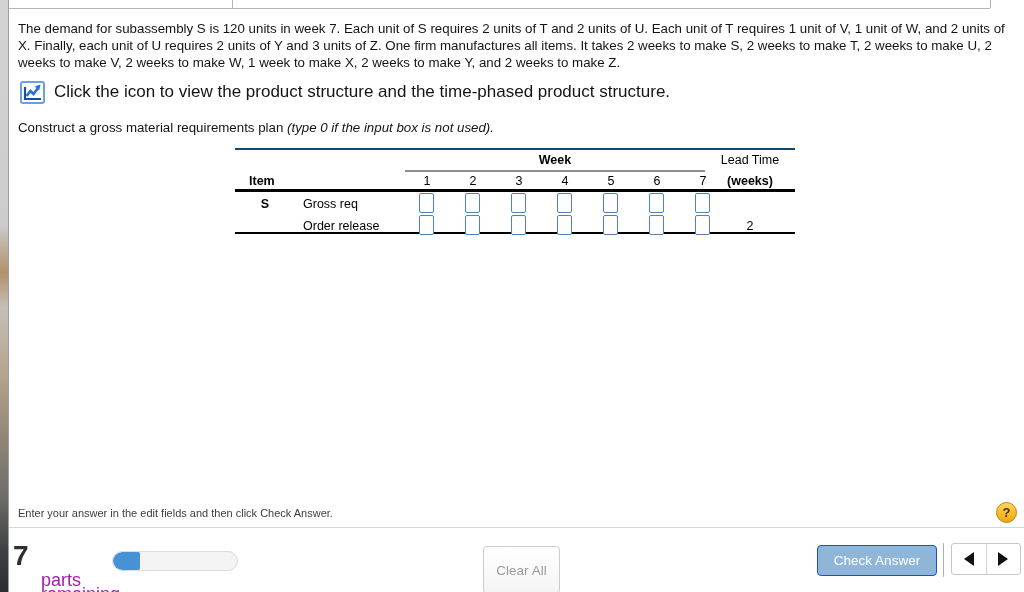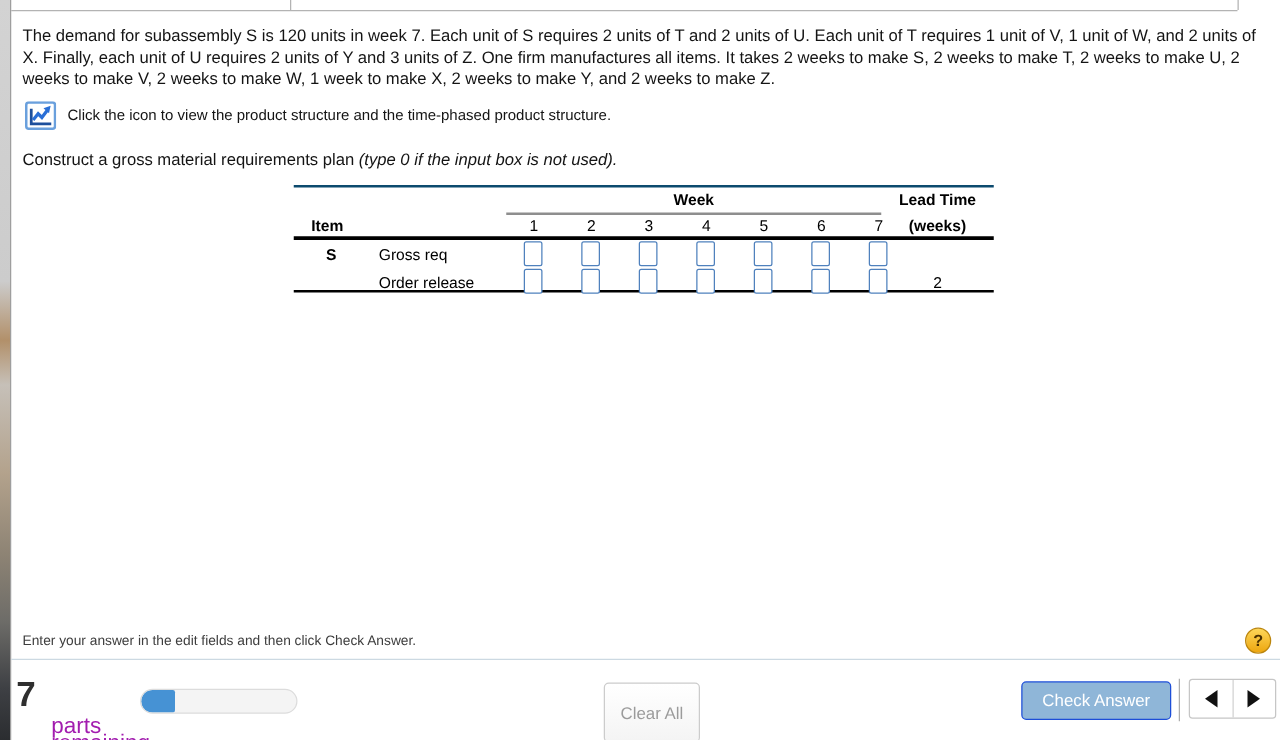--- a/index.html
+++ b/index.html
@@ -15,29 +15,29 @@
   .top-line   { position:absolute; left:9px; top:8px; width:981px; height:1px; background:#b3b3b3; }
   .tick-left  { position:absolute; left:232px; top:0; width:1px; height:8px; background:#b3b3b3; }
   .tick-right { position:absolute; left:990px; top:0; width:1px; height:8px; background:#b3b3b3; }
 
   
   .problem-text { position:absolute; left:18px; top:20px; width:1000px;
     font-size:13.3px; line-height:17px; color:#141414; }
   .icon-row { position:absolute; left:20px; top:80px; height:24px;
     display:flex; align-items:center; gap:9px; }
   .chart-icon { width:25px; height:23px; display:block; cursor:pointer; }
-  .icon-text { font-size:12px; color:#141414; }
+  .icon-text { font-size:17px; color:#141414; }
   .construct-line { position:absolute; left:18px; top:120px; font-size:13.3px; color:#141414; }
 
   
   .mrp-table { position:absolute; left:235px; top:148px; width:560px; height:86px;
     border-top:2px solid #0c4a6e; border-bottom:2px solid #000; font-size:12.5px; color:#000; }
   .week-label   { position:absolute; left:170px; top:3px; width:300px; text-align:center; font-weight:bold; }
   .week-underline { position:absolute; left:170px; top:20px; width:300px; height:2px; background:#8e8e8e; }
-  .leadtime-label { position:absolute; left:474px; top:3px; width:82px; text-align:center; font-weight:bold; }
+  .leadtime-label { position:absolute; left:474px; top:3px; width:82px; text-align:center; font-weight:normal; }
   .leadtime-sub   { position:absolute; left:474px; top:24px; width:82px; text-align:center; font-weight:bold; }
   .item-label { position:absolute; left:14px; top:24px; font-weight:bold; }
   .week-numbers { position:absolute; left:169px; top:24px; display:flex; }
   .week-numbers span { width:46px; text-align:center; }
   .mid-line { position:absolute; left:0; top:39px; width:560px; height:3px; background:#000; }
   .item-value { position:absolute; left:20px; top:47px; width:20px; text-align:center; font-weight:bold; }
   .row-label-1 { position:absolute; left:68px; top:47px; }
   .row-label-2 { position:absolute; left:68px; top:69px; }
   .input-row { position:absolute; left:184px; display:flex; gap:31px; }
   .input-row.r1 { top:43px; }

